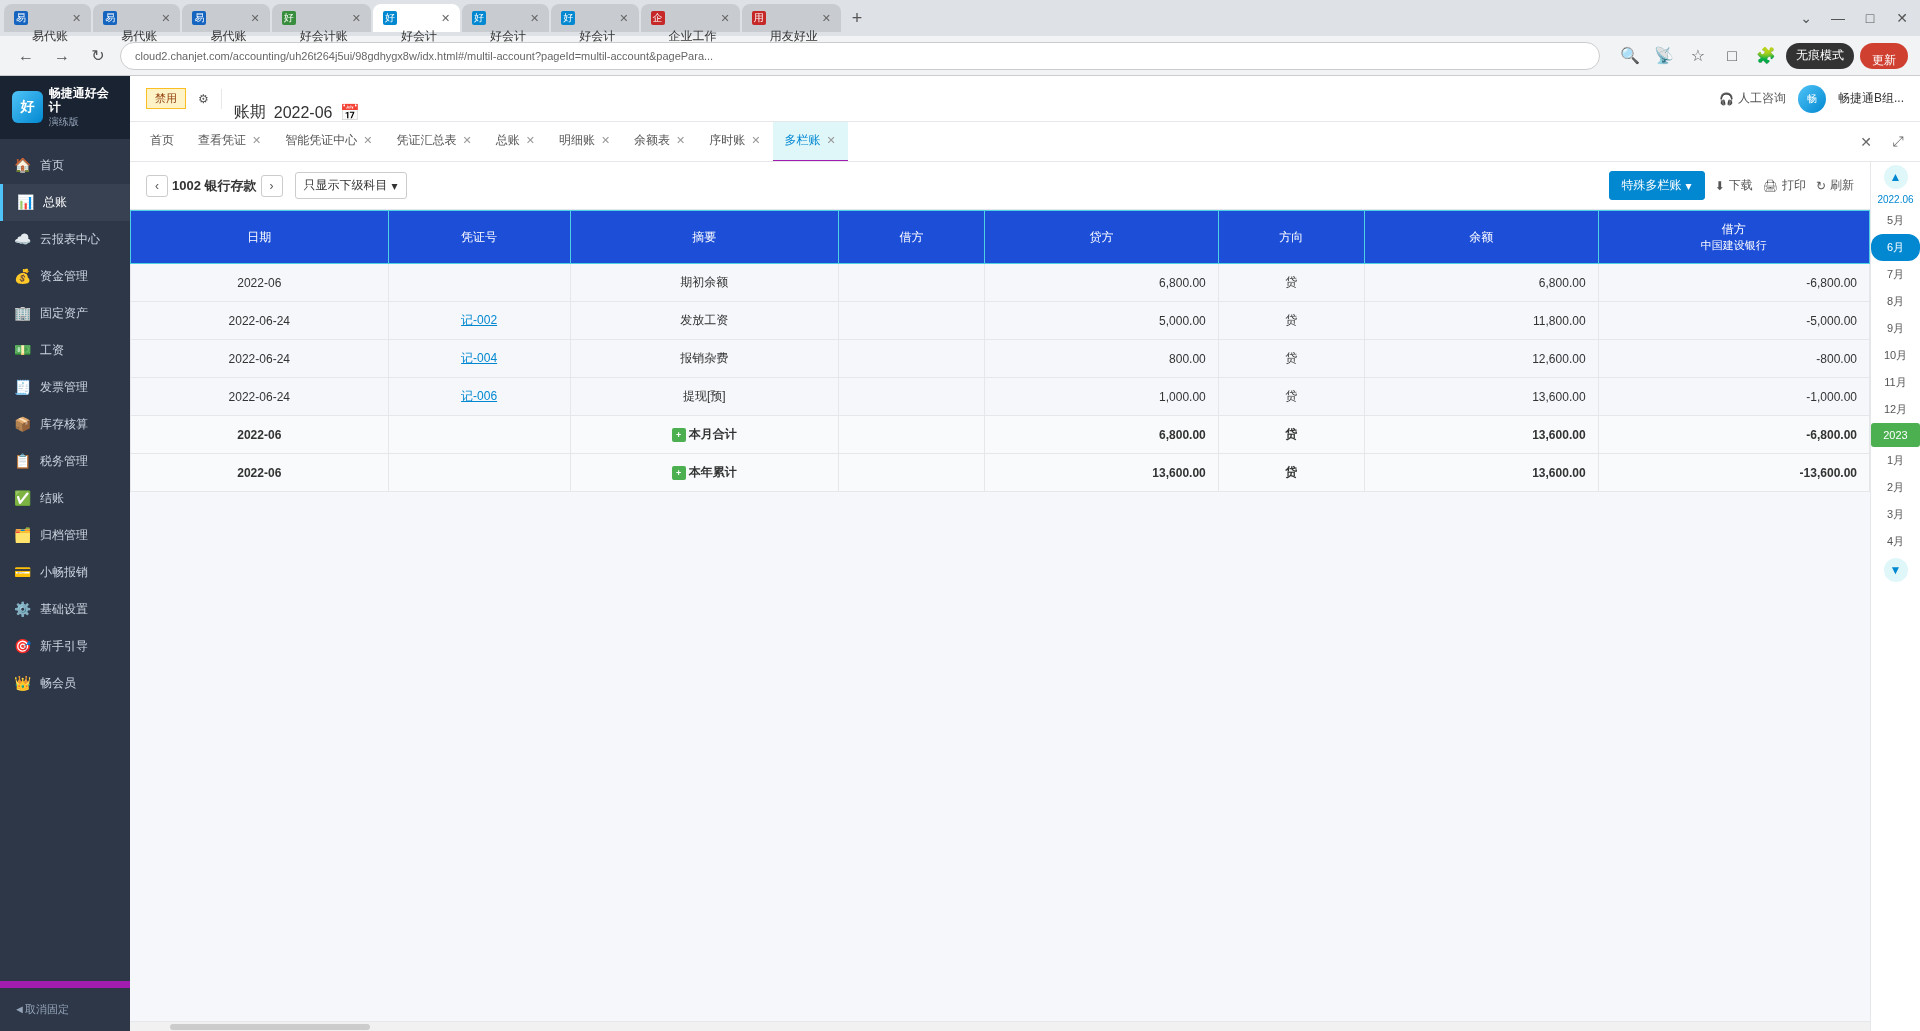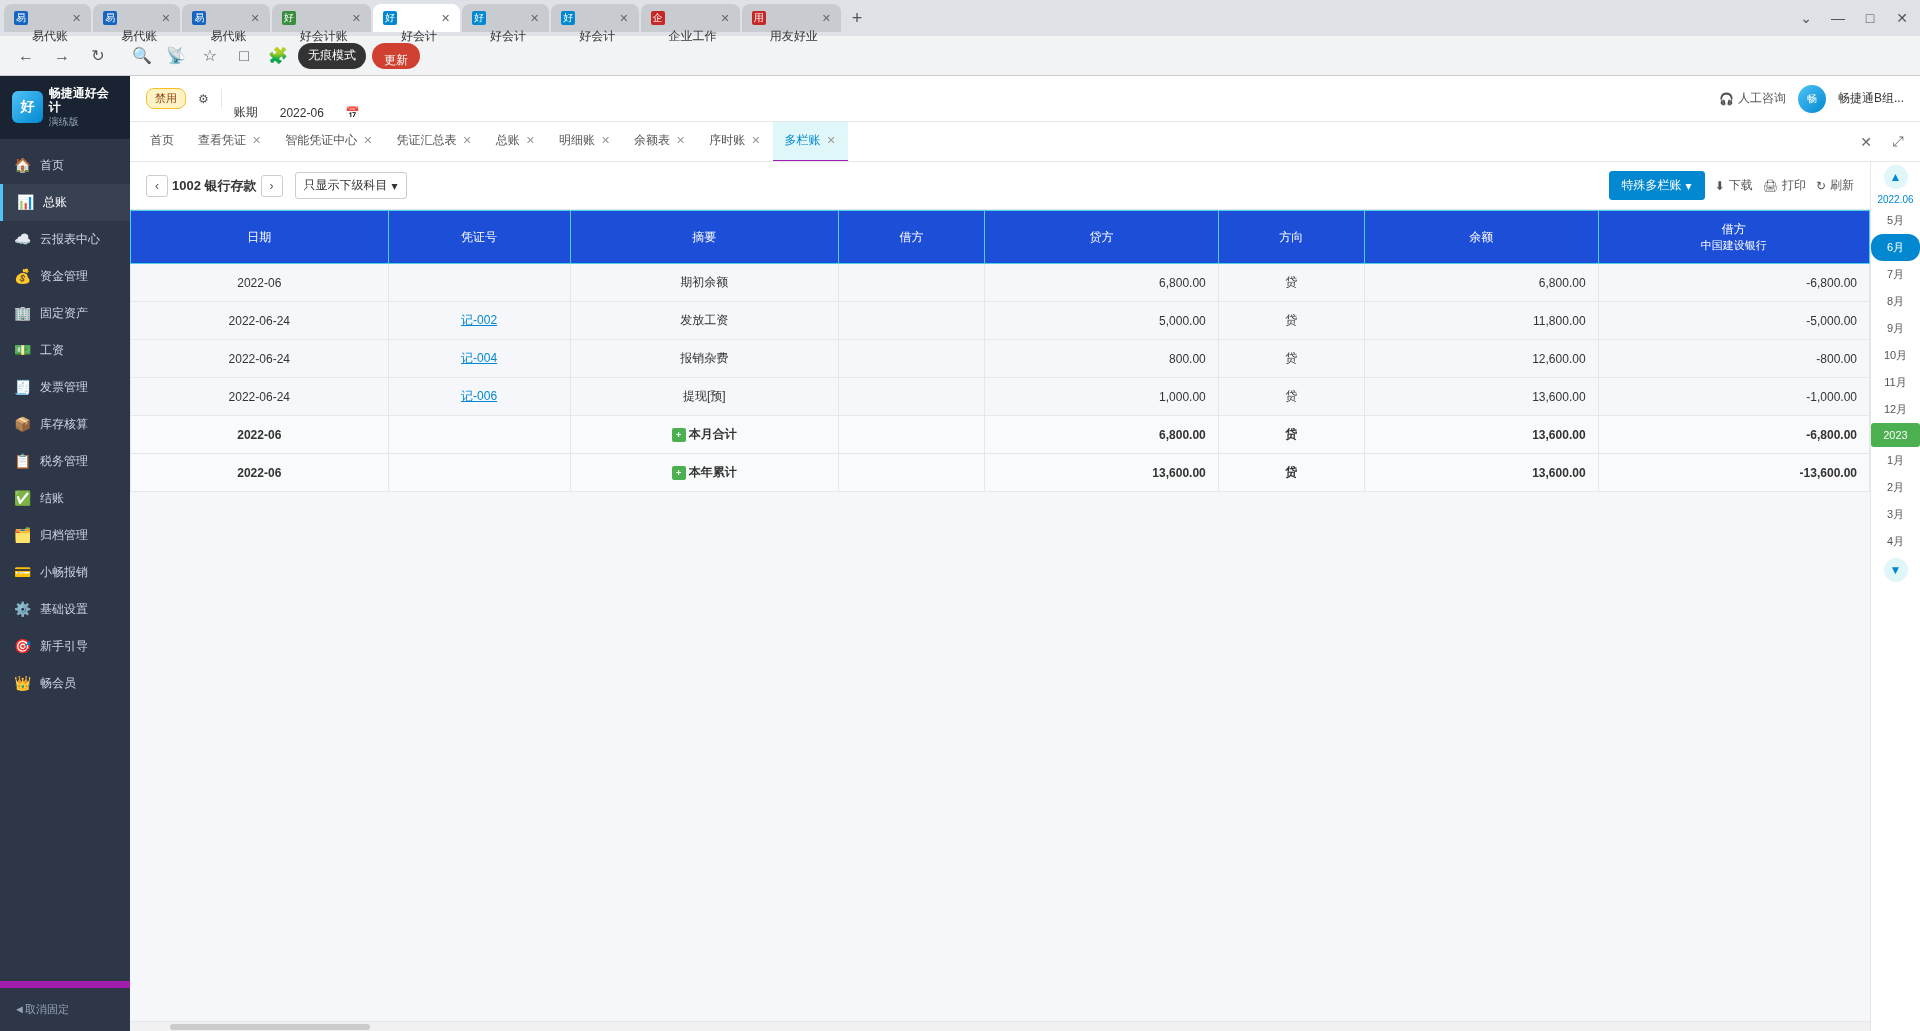--- a/index.html
+++ b/index.html
@@ -40,24 +40,24 @@
     .nav-item.active { background: #374151; color: #fff; border-left: 3px solid #4fc3f7; }
     .nav-item-icon { font-size: 14px; width: 18px; text-align: center; }
     .sidebar-footer { padding: 10px 14px; border-top: 7px solid #a21caf; }
     .sidebar-footer-item { display: flex; align-items: center; gap: 8px; color: #94a3b8; font-size: 11px; cursor: pointer; padding: 4px 0; }
 
     
     .main-content { flex: 1; display: flex; flex-direction: column; background: #f5f7fa; overflow: hidden; }
 
     
     .top-toolbar { display: flex; align-items: center; height: 46px; background: #fff; border-bottom: 1px solid #e5e7eb; padding: 0 16px; gap: 12px; }
-    .demo-badge { background: #fef3c7; color: #92400e; border: 1px solid #fbbf24; border-radius: 8px; padding: 2px 8px; font-size: 11px; }
+    .demo-badge { background: #fef3c7; color: #92400e; border: 1px solid #fbbf24; border-radius: 0; padding: 2px 8px; font-size: 11px; }
     .toolbar-divider { width: 1px; height: 20px; background: #e5e7eb; }
     .toolbar-btn { display: flex; align-items: center; gap: 4px; color: #555; cursor: pointer; font-size: 12px; }
-    .account-period { display: flex; align-items: center; gap: 22px; font-size: 12px; color: #333; margin-top: 28px; }
+    .account-period { display: flex; align-items: center; gap: 8px; font-size: 16px; color: #333; margin-top: 28px; }
     .toolbar-right { margin-left: auto; display: flex; align-items: center; gap: 12px; }
     .consult-btn { display: flex; align-items: center; gap: 4px; color: #555; font-size: 12px; cursor: pointer; }
     .user-avatar { width: 28px; height: 28px; border-radius: 50%; background: linear-gradient(135deg, #4fc3f7, #0288d1); display: flex; align-items: center; justify-content: center; color: #fff; font-size: 10px; }
     .user-name { font-size: 12px; color: #333; }
 
     
     .page-tabs { display: flex; align-items: center; height: 40px; background: #fff; border-bottom: 1px solid #e5e7eb; padding: 0 8px; overflow-x: auto; }
     .page-tab { display: flex; align-items: center; gap: 4px; padding: 0 12px; height: 40px; font-size: 12px; color: #555; cursor: pointer; white-space: nowrap; border-bottom: 2px solid transparent; }
     .page-tab.active { color: #0288d1; border-bottom: 2px solid #a21caf; background: #e0f7fa; }
     .page-tab-close { font-size: 11px; color: #999; cursor: pointer; margin-left: 2px; }
@@ -159,20 +159,23 @@
       <div class="tab-ctrl-btn">—</div>
       <div class="tab-ctrl-btn">□</div>
       <div class="tab-ctrl-btn">✕</div>
     </div>
   </div>
 
   <div class="address-bar">
     <div class="nav-btn">←</div>
     <div class="nav-btn">→</div>
     <div class="nav-btn">↻</div>
+    <div class="address-input">
+      <span style="color:#666;font-size:11px;">cloud2.chanjet.com/accounting/uh26t264j5ui/98gdhygx8w/idx.html#/multil-account?pageId=multil-account&amp;pagePara...</span>
+    </div>
     <div class="browser-actions">
       <div class="nav-btn">🔍</div>
       <div class="nav-btn">📡</div>
       <div class="nav-btn">☆</div>
       <div class="nav-btn">□</div>
       <div class="nav-btn">🧩</div>
       <div class="btn-incognito">
         <span>无痕模式</span>
       </div>
       <div class="btn-update">

